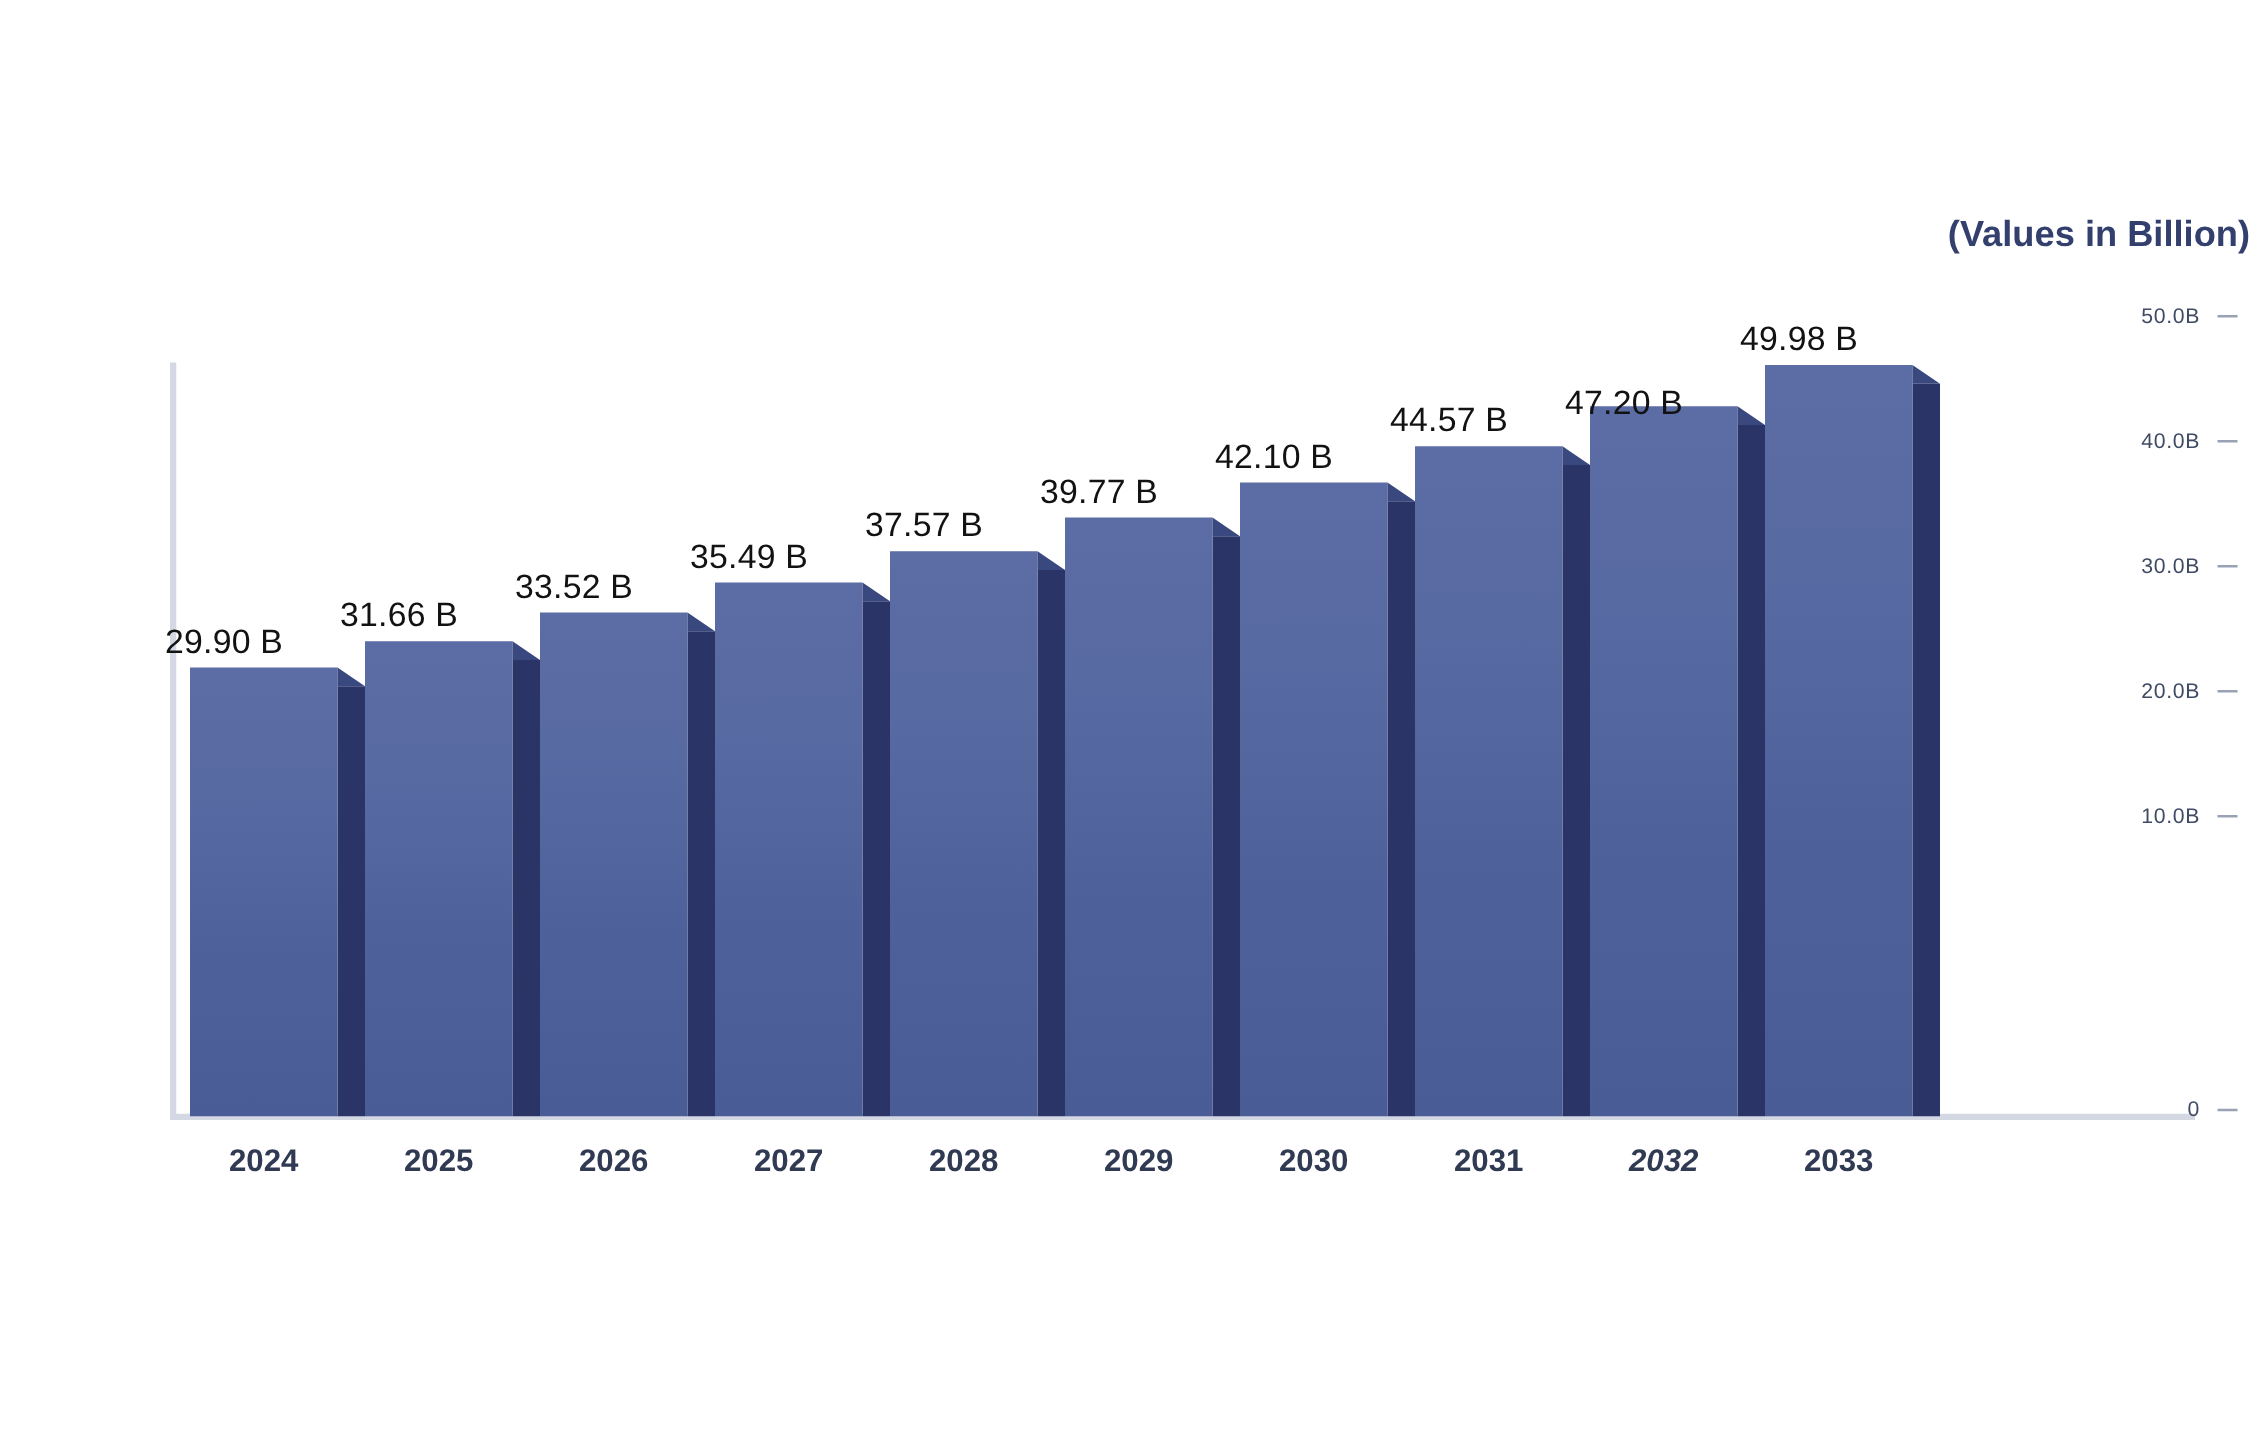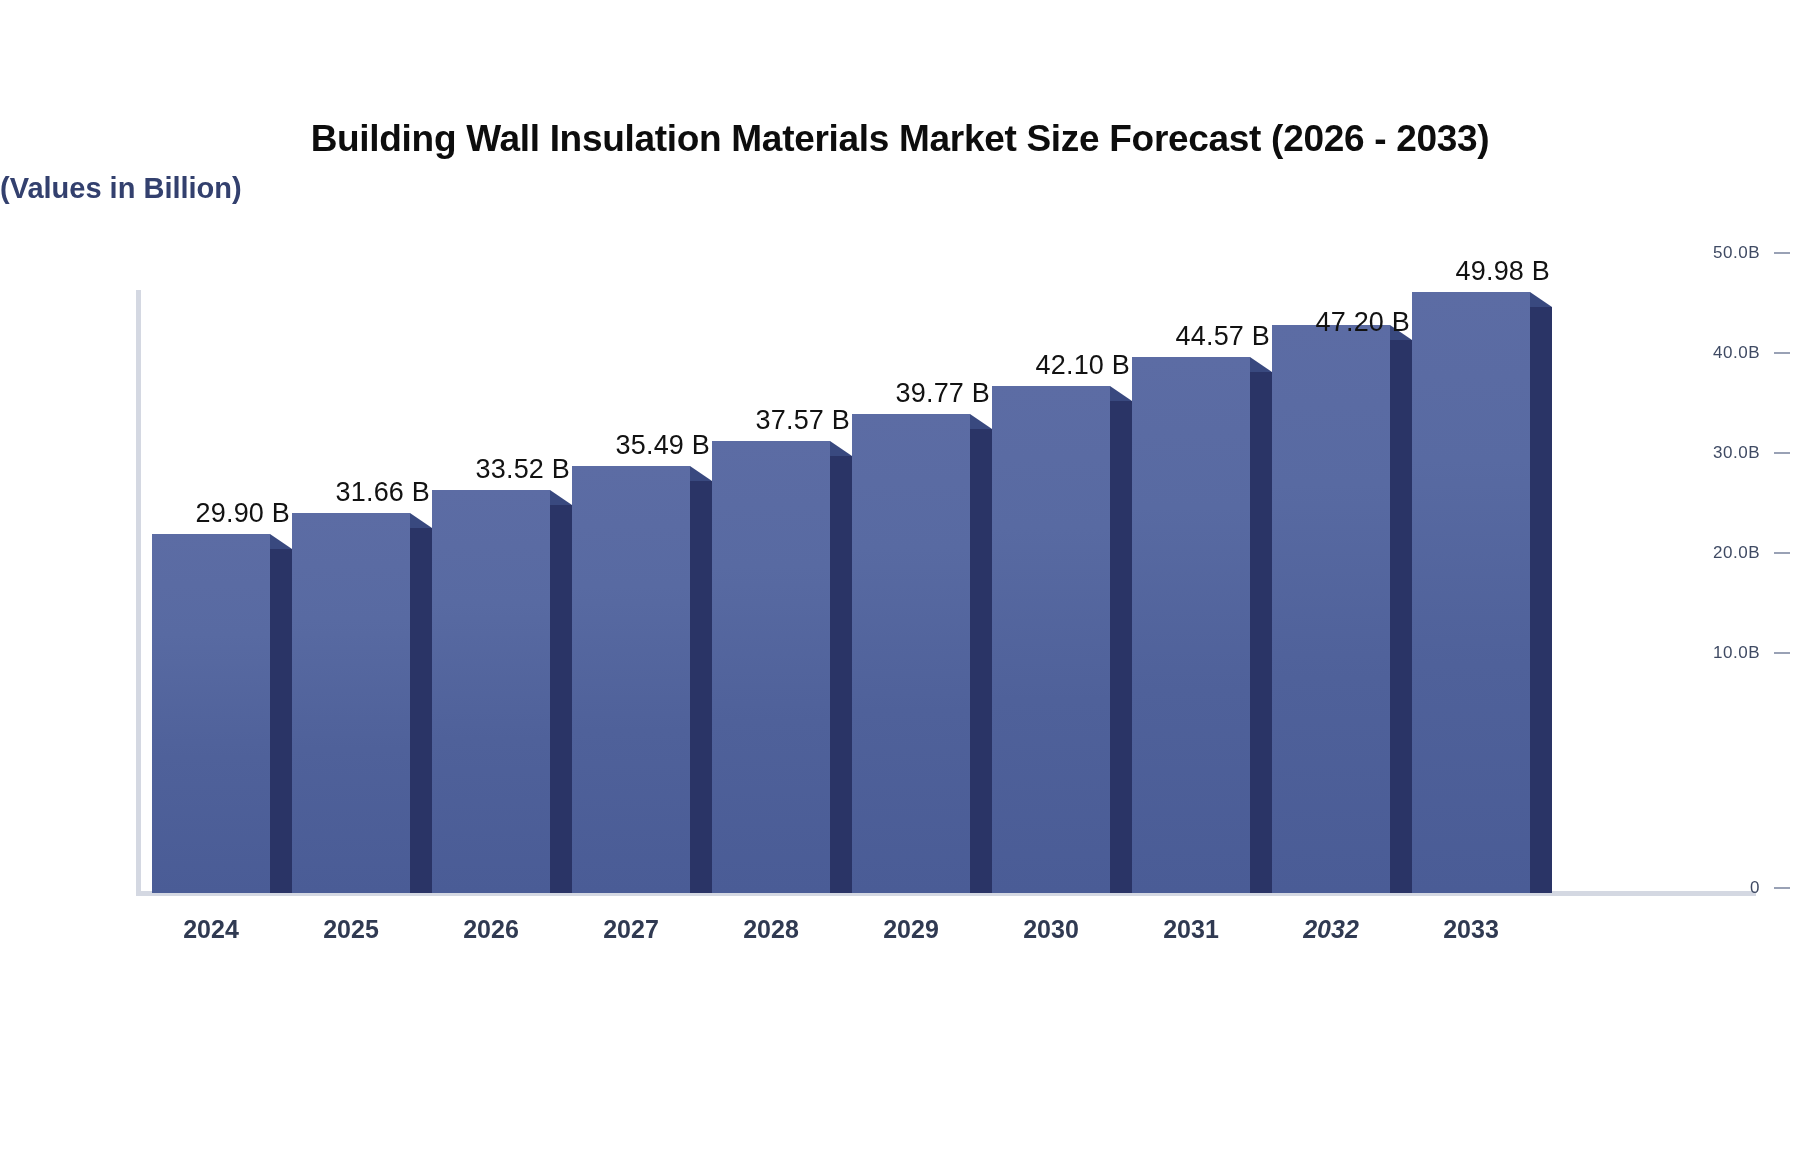--- a/index.html
+++ b/index.html
@@ -34,21 +34,21 @@
     font-weight: bold;
     color: #0d0d0d;
     letter-spacing: -0.3px;
     white-space: nowrap;
   }
   .chart-subtitle {
     position: absolute;
     left: 0;
     top: 172px;
     width: 1800px;
-    text-align: left;
+    text-align: right;
     font-size: 29px;
     font-weight: bold;
     color: #33406e;
     white-space: nowrap;
   }
 
   
   .cagr-badge {
     position: absolute;
     left: 787px;
@@ -146,21 +146,21 @@
     width: 0;
     height: 0;
     z-index: 4;
   }
 
   .bar-value {
     position: absolute;
     font-size: 27px;
     font-weight: 500;
     color: #121212;
-    text-align: right;
+    text-align: left;
     white-space: nowrap;
     z-index: 20;
     letter-spacing: 0.2px;
   }
 
   
   .logo {
     position: absolute;
     left: 1632px;
     top: 1046px;
@@ -202,21 +202,20 @@
     font-weight: bold;
     color: #1b1b2b;
     letter-spacing: 0.2px;
   }
 </style>
 </head>
 <body>
 
 <div class="chart-canvas">
 
-  <div class="chart-title">Building Wall Insulation Materials Market Size Forecast (2026 - 2033)</div>
 
   <div class="chart-subtitle">(Values in Billion)</div>
 
 
   <div class="axis-y-line"></div>
   <div class="axis-x-line"></div>
 
   <div class="ytick" style="top:243px; width:136px;">
     <span class="ytick-label">50.0B</span>
     <span class="ytick-dash"></span>

